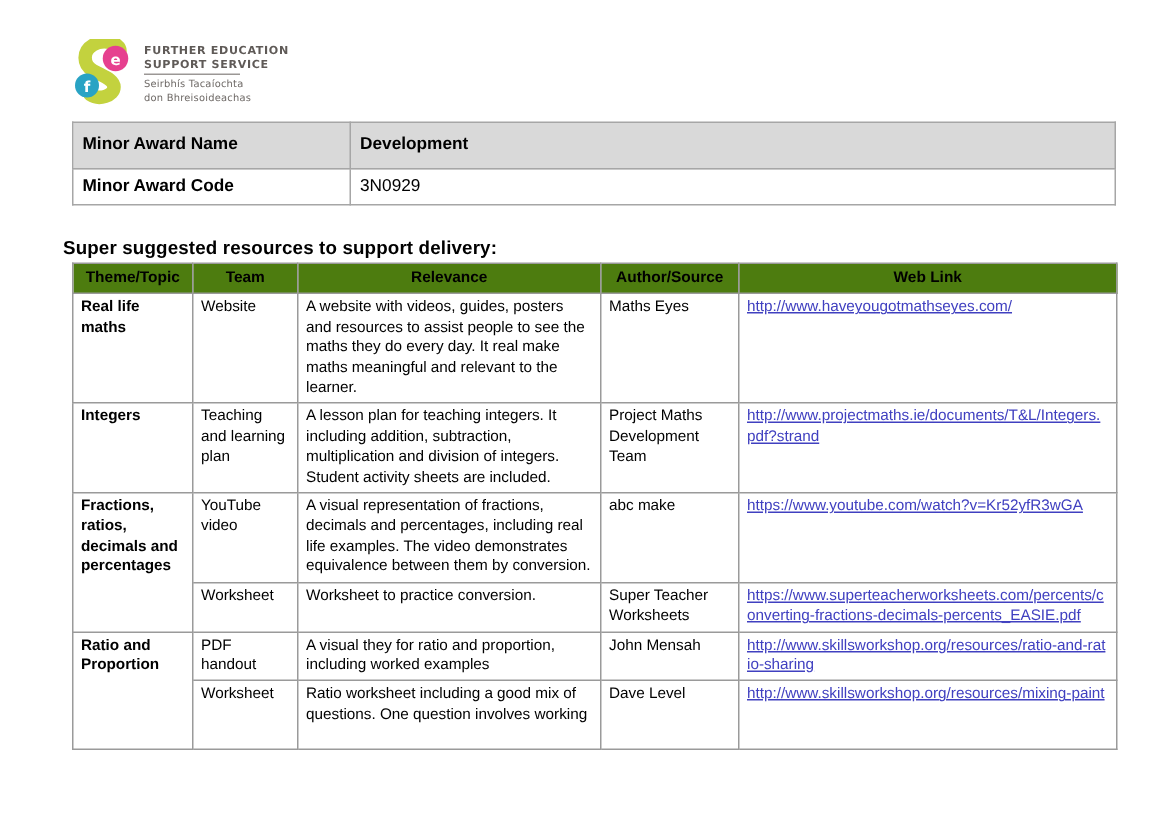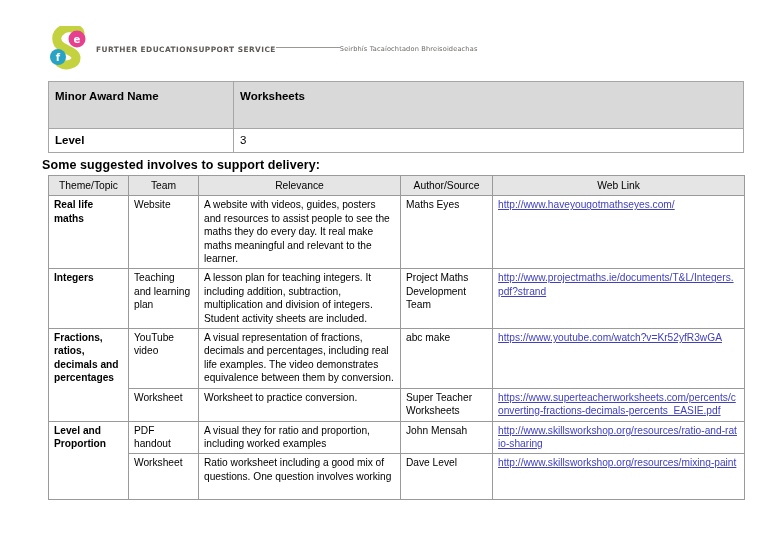--- a/index.html
+++ b/index.html
@@ -27,21 +27,21 @@
   }
   .logo-mark {
     position: relative;
     width: 46px;
     height: 44px;
     flex: 0 0 auto;
   }
   .logo-mark svg { display: block; }
   .logo-text {
     display: flex;
-    flex-direction: row;
+    flex-direction: column;
     justify-content: center;
     padding-top: 2px;
   }
   .logo-line-1, .logo-line-2 {
     font-family: "DejaVu Sans", sans-serif;
     font-size: 7.4px;
     font-weight: bold;
     letter-spacing: 0.45px;
     color: #5f5a57;
     line-height: 9px;
@@ -76,21 +76,21 @@
     border: 1px solid #a6a6a6;
     padding: 4px 6px 5px 6px;
     font-size: 11.5px;
     vertical-align: top;
     line-height: 14px;
   }
   .award-table tr.shaded td {
     background: #d9d9d9;
     font-weight: bold;
     padding-top: 7px;
-    padding-bottom: 25px;
+    padding-bottom: 9px;
     margin-top: 16px;
   }
   .award-table td.label { width: 172px; font-weight: bold; }
   .award-table tr.shaded td.value { font-weight: bold; }
   .award-table tr.plain td.value { font-weight: normal; }
 
   
   .section-heading {
     position: absolute;
     left: 42px;
@@ -110,23 +110,23 @@
     table-layout: fixed;
   }
   .res-table th, .res-table td {
     border: 1px solid #9a9a9a;
     vertical-align: top;
     font-size: 10.2px;
     line-height: 13.4px;
     padding: 2px 5px 3px 5px;
   }
   .res-table thead th {
-    background: #e5e5e5;
+    background: #4d7c0f;
     text-align: center;
-    font-weight: normal;
+    font-weight: bold;
     font-size: 10.3px;
     padding: 3px 4px 3px 4px;
   }
   .col-theme  { width: 80px; }
   .col-type   { width: 70px; }
   .col-rel    { width: 202px; }
   .col-auth   { width: 92px; }
   .col-web    { width: 252px; }
 
   .res-table td.theme { font-weight: bold; }
@@ -160,30 +160,30 @@
     <div class="logo-rule"></div>
     <div class="logo-line-3">Seirbhís Tacaíochta</div>
     <div class="logo-line-4">don Bhreisoideachas</div>
   </div>
 </div>
 
 <table class="award-table">
   <tbody>
     <tr class="shaded">
       <td class="label">Minor Award Name</td>
-      <td class="value">Worksheets</td>
+      <td class="value">Development</td>
     </tr>
     <tr class="plain">
-      <td class="label">Level</td>
-      <td class="value">3</td>
+      <td class="label">Minor Award Code</td>
+      <td class="value">3N0929</td>
     </tr>
   </tbody>
 </table>
 
-<div class="section-heading">Some suggested involves to support delivery:</div>
+<div class="section-heading">Super suggested resources to support delivery:</div>
 
 <table class="res-table">
   <colgroup>
     <col class="col-theme">
       <col class="col-type">
       <col class="col-rel">
       <col class="col-auth">
       <col class="col-web">
   </colgroup>
   <thead>
@@ -229,21 +229,21 @@
     <tr>
       <td class="sub-pad">Worksheet</td>
       <td class="sub-pad">Worksheet to practice conversion.</td>
       <td class="sub-pad">Super Teacher Worksheets</td>
       <td class="sub-pad">
         <span class="link">https://www.superteacherworksheets.com/percents/converting-fractions-decimals-percents_EASIE.pdf</span>
       </td>
     </tr>
 
     <tr>
-      <td class="theme" rowspan="2">Level and Proportion</td>
+      <td class="theme" rowspan="2">Ratio and Proportion</td>
       <td>PDF handout</td>
       <td>A visual they for ratio and proportion, including worked examples</td>
       <td>John Mensah</td>
       <td>
         <span class="link">http://www.skillsworkshop.org/resources/ratio-and-ratio-sharing</span>
       </td>
     </tr>
     <tr>
       <td class="sub-pad-sm tall">Worksheet</td>
       <td class="sub-pad-sm tall">Ratio worksheet including a good mix of questions. One question involves working</td>

